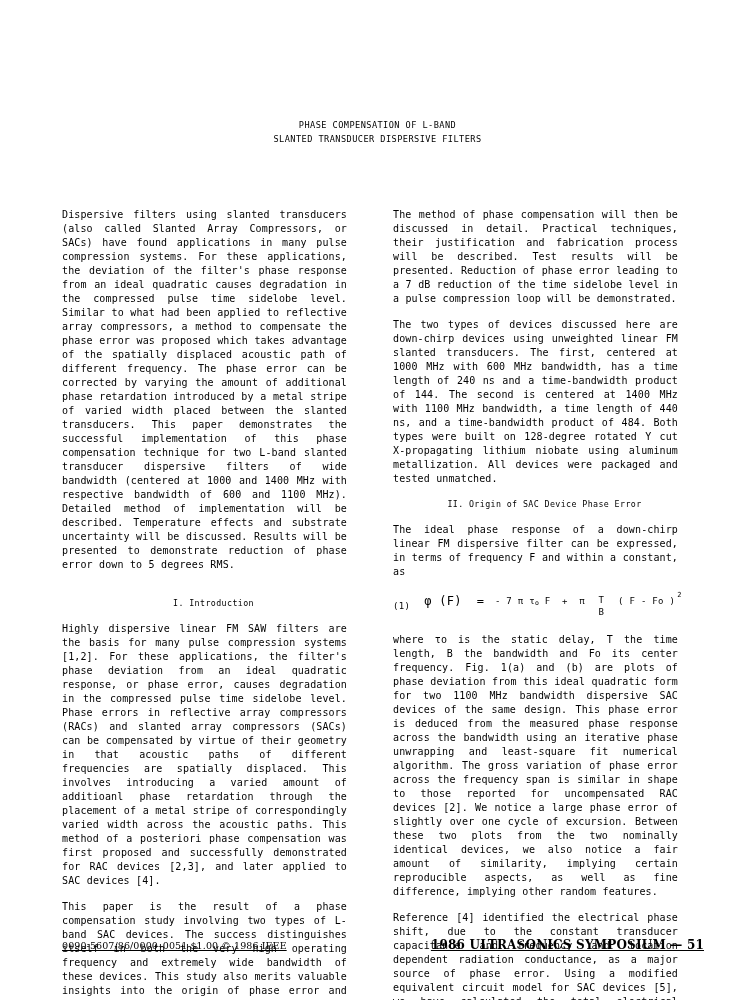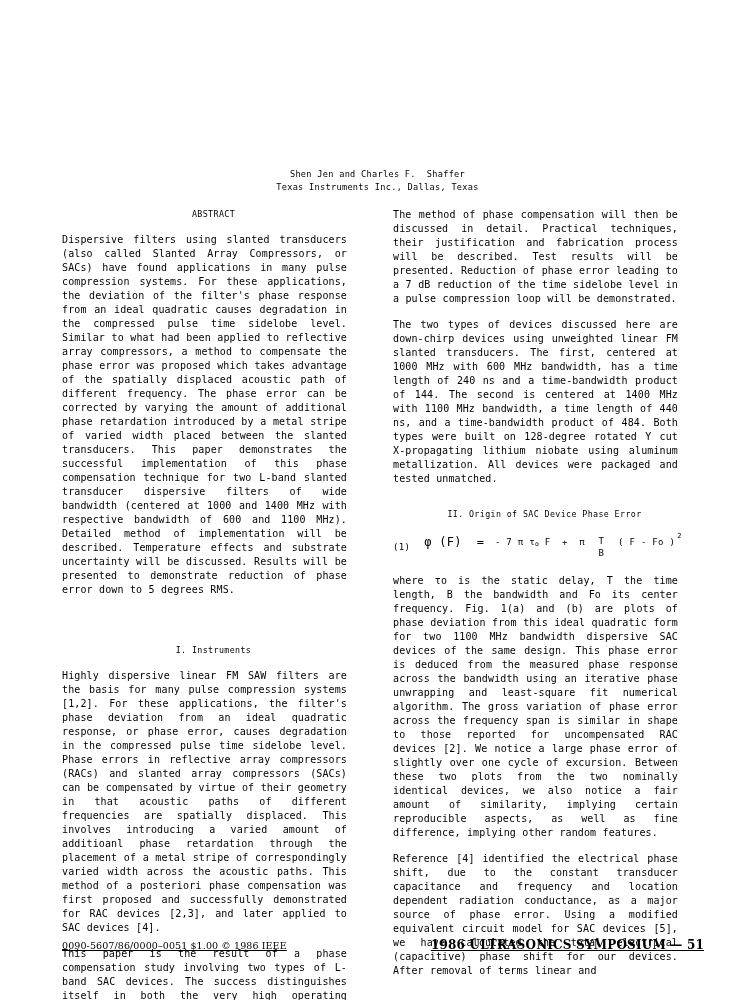--- a/index.html
+++ b/index.html
@@ -66,21 +66,20 @@
   }
 
   .section-head {
     text-align: center;
     font-size: 8.3px;
     letter-spacing: 0.4px;
     margin: 0 0 13px 0;
     line-height: 12px;
   }
   .section-head.spaced-above {
-    margin-top: 22px;
     text-align: center;
   }
 
   p.body {
     margin: 0 18px 12px 0;
     font-size: 10px;
     line-height: 14px;
     text-align: justify;
     text-justify: inter-word;
     letter-spacing: 0.12px;
@@ -148,41 +147,41 @@
     font-weight: bold;
     letter-spacing: 0.2px;
     white-space: pre;
   }
 </style>
 </head>
 <body>
 
 <div class="page">
 
-
-  <div class="author-block">
-    <div class="author-line">Shen Jen and Charles F.  Shaffer</div>
-    <div class="author-line">Texas Instruments Inc., Dallas, Texas</div>
+  <div class="title-block">
+    <div class="title-line">PHASE COMPENSATION OF L-BAND</div>
+    <div class="title-line">SLANTED TRANSDUCER DISPERSIVE FILTERS</div>
   </div>
 
+
   <div class="columns">
 
     <div class="col">
-      <div class="section-head">ABSTRACT</div>
       <p class="body">Dispersive filters using slanted transducers (also called Slanted Array Compressors, or SACs) have found applications in many pulse compression systems. For these applications, the deviation of the filter's phase response from an ideal quadratic causes degradation in the compressed pulse time sidelobe level. Similar to what had been applied to reflective array compressors, a method to compensate the phase error was proposed which takes advantage of the spatially displaced acoustic path of different frequency. The phase error can be corrected by varying the amount of additional phase retardation introduced by a metal stripe of varied width placed between the slanted transducers. This paper demonstrates the successful implementation of this phase compensation technique for two L-band slanted transducer dispersive filters of wide bandwidth (centered at 1000 and 1400 MHz with respective bandwidth of 600 and 1100 MHz). Detailed method of implementation will be described. Temperature effects and substrate uncertainty will be discussed. Results will be presented to demonstrate reduction of phase error down to 5 degrees RMS.</p>
       <div class="lead-gap"></div>
-      <div class="section-head spaced-above">I.  Instruments</div>
+      <div class="section-head spaced-above">I.  Introduction</div>
       <p class="body">Highly dispersive linear FM SAW filters are the basis for many pulse compression systems [1,2]. For these applications, the filter's phase deviation from an ideal quadratic response, or phase error, causes degradation in the compressed pulse time sidelobe level. Phase errors in reflective array compressors (RACs) and slanted array compressors (SACs) can be compensated by virtue of their geometry in that acoustic paths of different frequencies are spatially displaced. This involves introducing a varied amount of additioanl phase retardation through the placement of a metal stripe of correspondingly varied width across the acoustic paths. This method of a posteriori phase compensation was first proposed and successfully demonstrated for RAC devices [2,3], and later applied to SAC devices [4].</p>
       <p class="body">This paper is the result of a phase compensation study involving two types of L-band SAC devices. The success distinguishes itself in both the very high operating frequency and extremely wide bandwidth of these devices. This study also merits valuable insights into the origin of phase error and practical techniques to implement phase compensation. In the following, the origin of phase error in SAC devices will first be examined.</p>
     </div>
 
     <div class="col">
       <p class="body">The method of phase compensation will then be discussed in detail. Practical techniques, their justification and fabrication process will be described. Test results will be presented. Reduction of phase error leading to a 7 dB reduction of the time sidelobe level in a pulse compression loop will be demonstrated.</p>
       <p class="body">The two types of devices discussed here are down-chirp devices using unweighted linear FM slanted transducers. The first, centered at 1000 MHz with 600 MHz bandwidth, has a time length of 240 ns and a time-bandwidth product of 144. The second is centered at 1400 MHz with 1100 MHz bandwidth, a time length of 440 ns, and a time-bandwidth product of 484. Both types were built on 128-degree rotated Y cut X-propagating lithium niobate using aluminum metallization. All devices were packaged and tested unmatched.</p>
       <div class="section-head spaced-above">II.  Origin of SAC Device Phase Error</div>
+      <p class="body">The ideal phase response of a down-chirp linear FM dispersive filter can be expressed, in terms of frequency F and within a constant, as</p>
 
       <div class="equation">
         <span class="eq-num">(1)</span>
         <span class="eq-body">
           <span class="eq-phi">φ (F)  = </span>
           <span>- 7 π </span>
           <span>τ</span>
           <span class="eq-sub">o</span>
           <span> F  +  π </span>
           <span class="frac">

